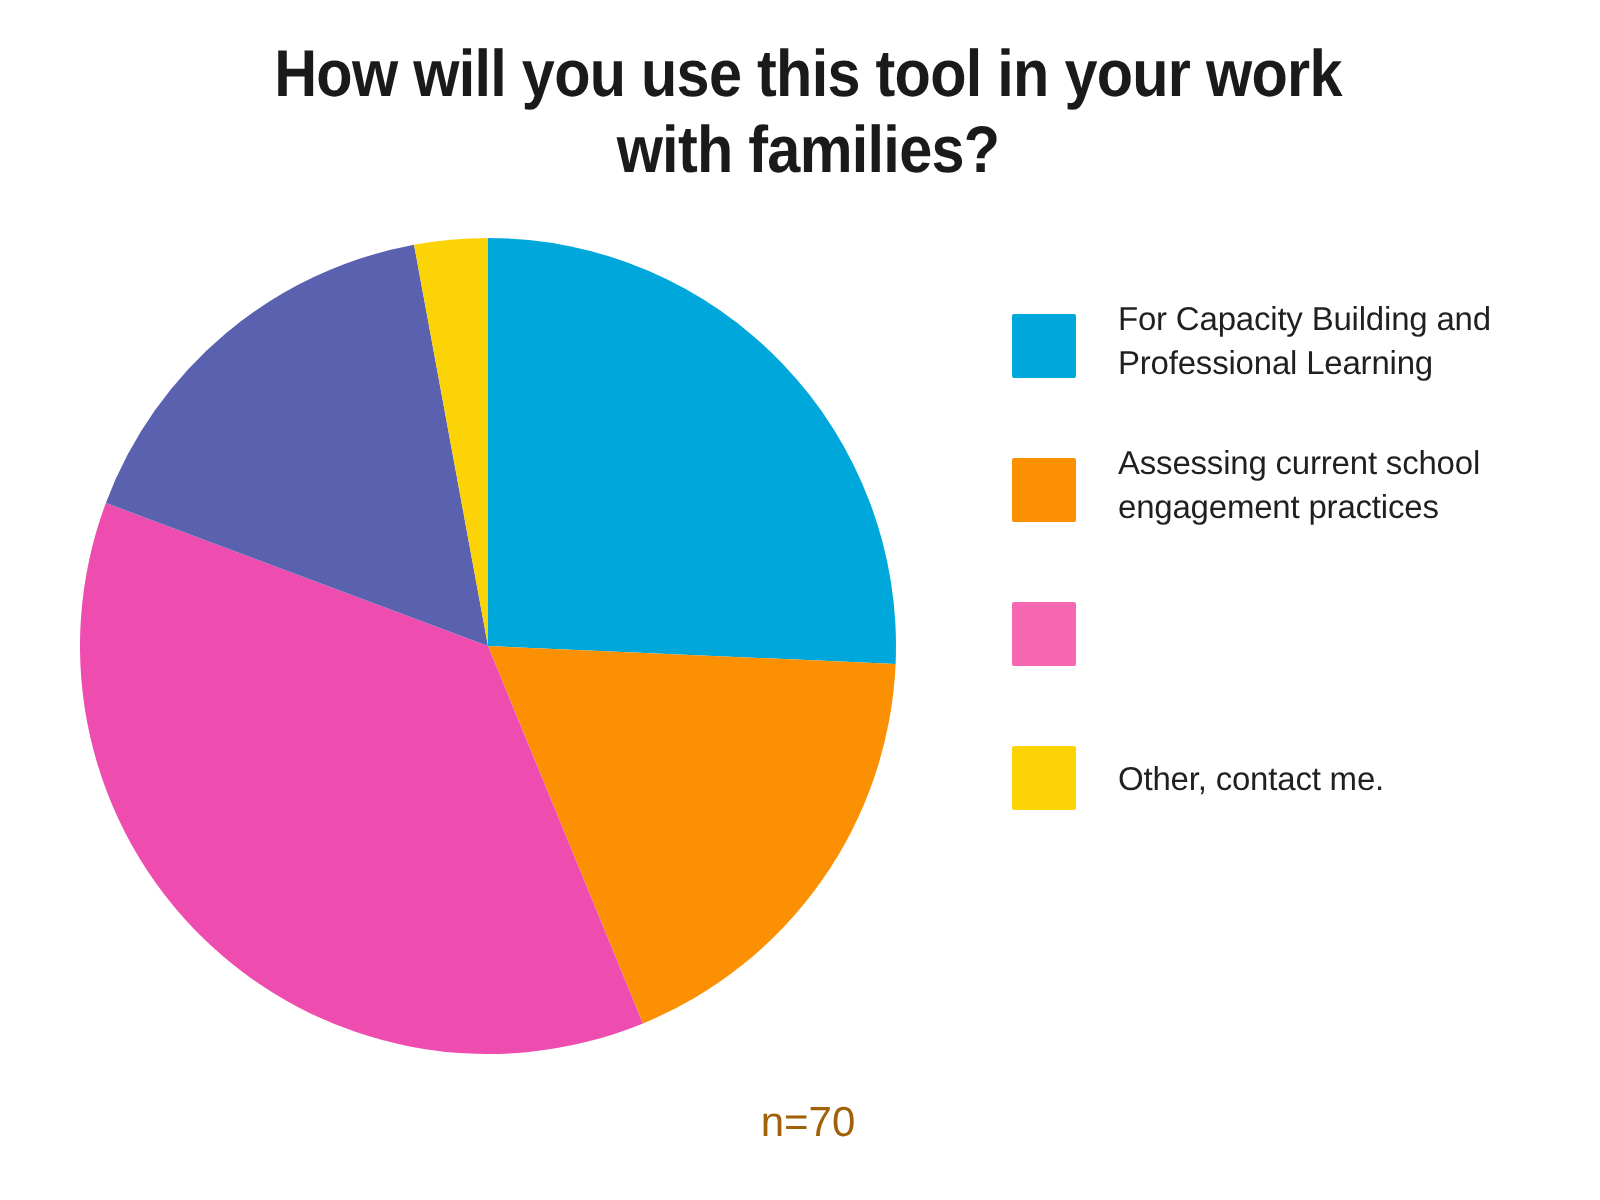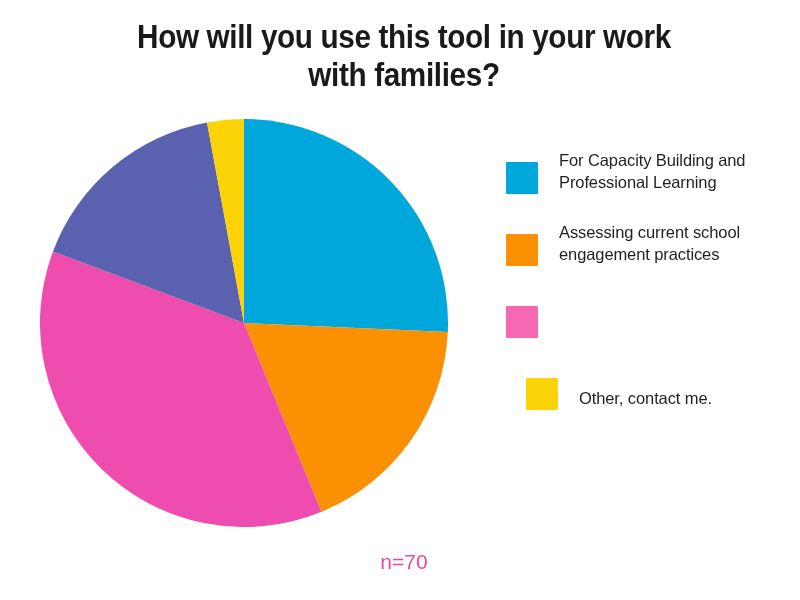--- a/index.html
+++ b/index.html
@@ -55,39 +55,39 @@
   
   .n-caption {
     position: absolute;
     left: 300px;
     top: 550px;
     width: 200px;
     text-align: center;
     font-family: "Liberation Sans", sans-serif;
     font-size: 21px;
     font-weight: 400;
-    color: #ec4899;
+    color: #a16207;
     letter-spacing: 0px;
   }
 
   
   .legend {
     position: absolute;
     left: 502px;
     top: 150px;
     width: 290px;
   }
   .legend-item {
     position: relative;
     display: flex;
-    align-items: flex-end;
+    align-items: center;
     margin-bottom: 28px;
     min-height: 44px;
   }
-  .legend-item:last-child { margin-bottom: 0; margin-left: 20px; }
+  .legend-item:last-child { margin-bottom: 0; }
 
   .legend-swatch {
     flex: 0 0 auto;
     width: 32px;
     height: 32px;
     margin-right: 21px;
     margin-top: 2px;
     border-radius: 1px;
   }
   .legend-label {

